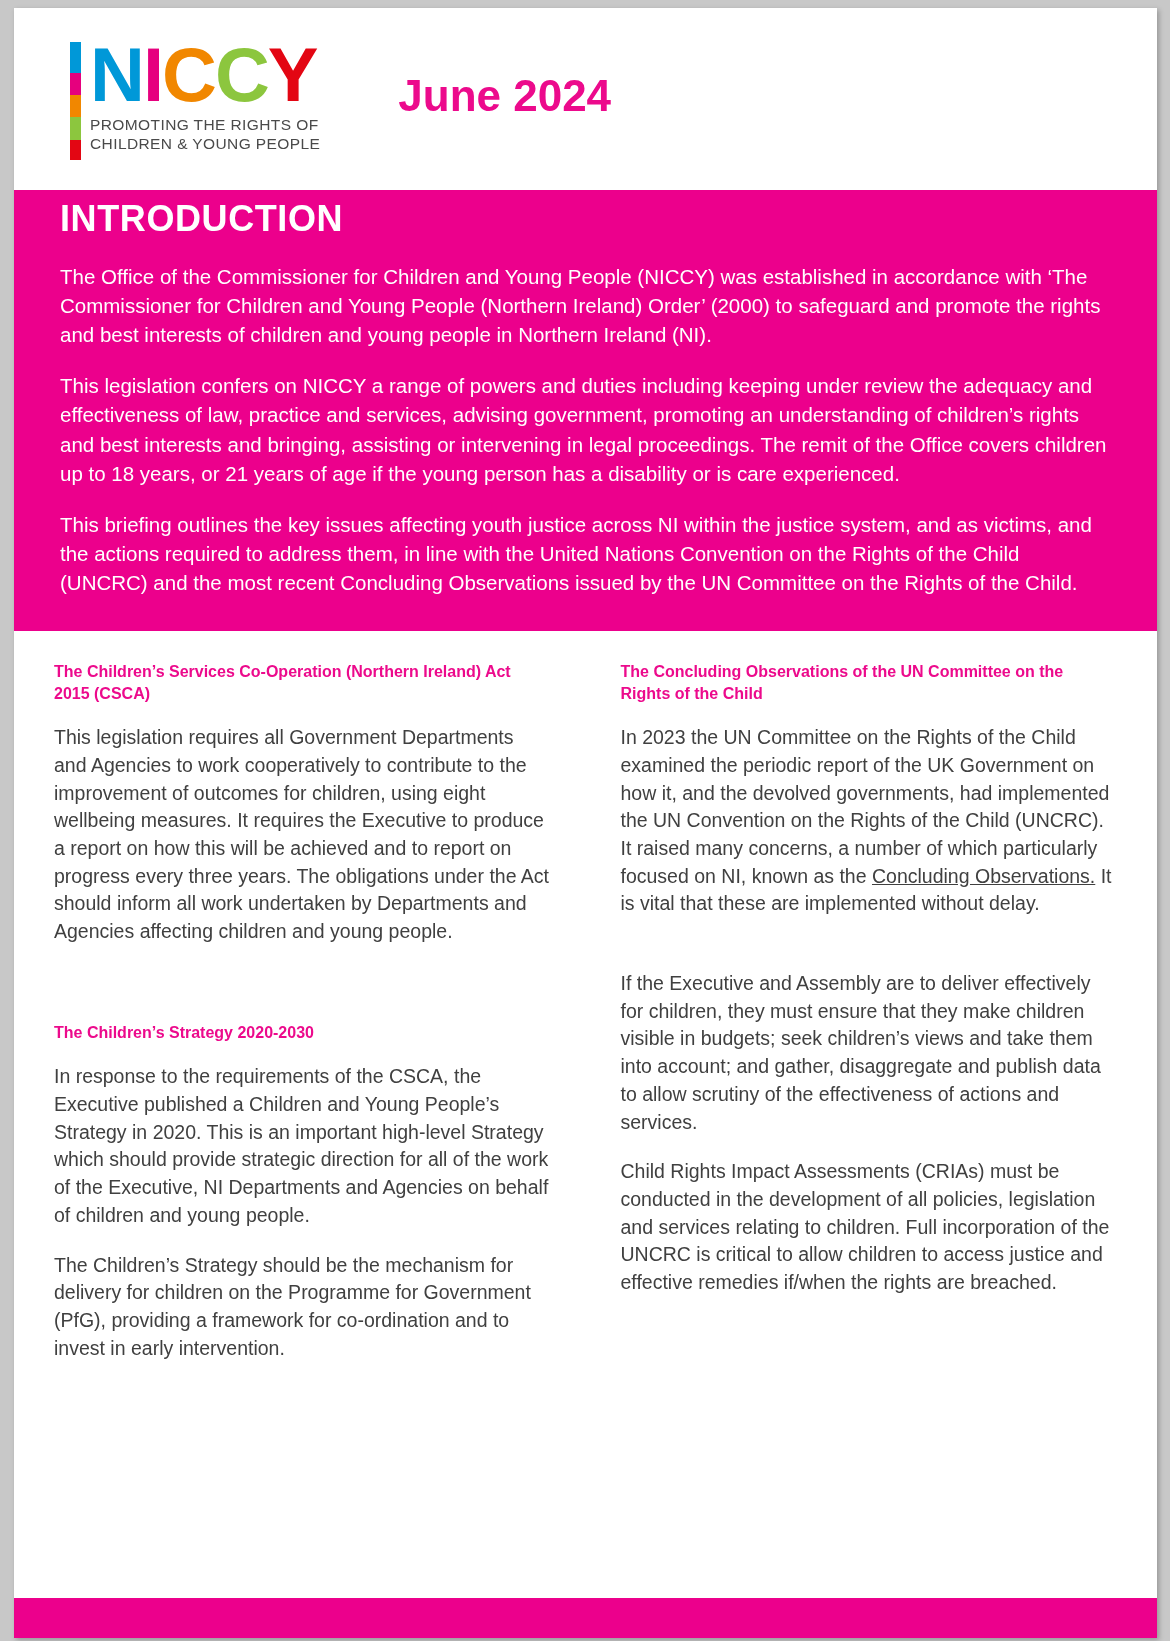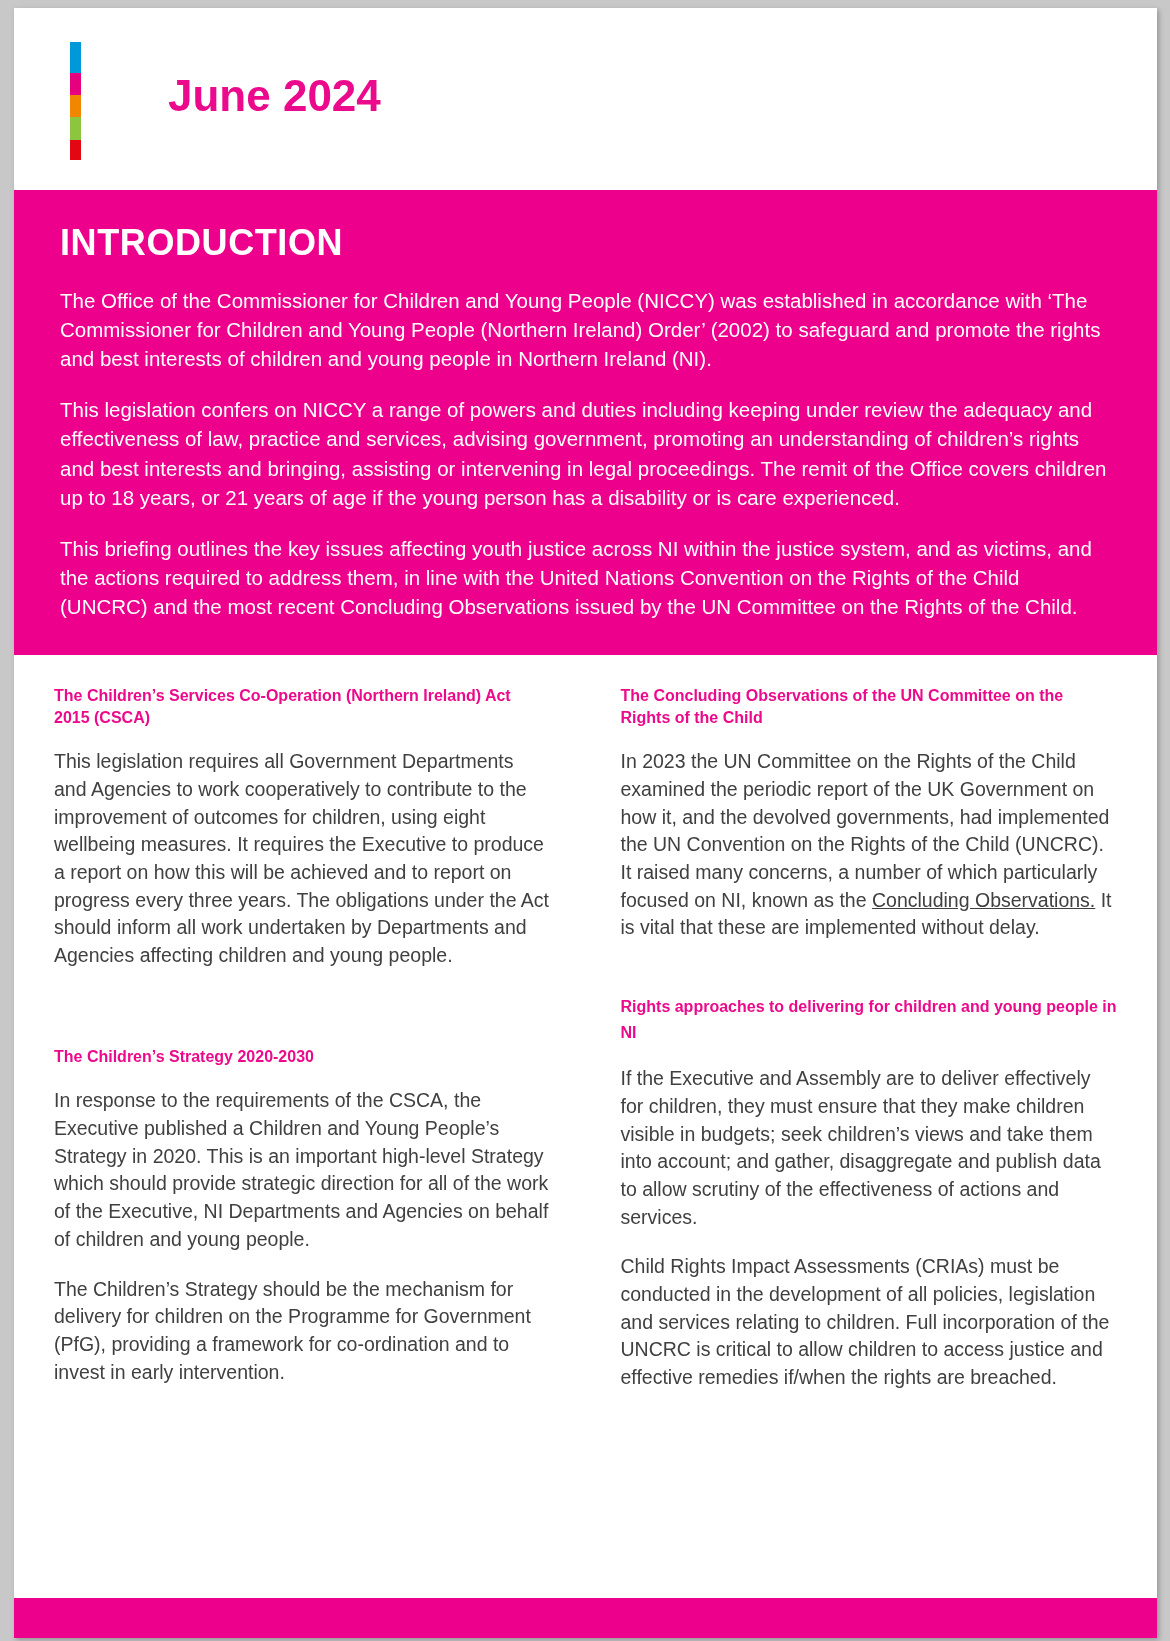--- a/index.html
+++ b/index.html
@@ -96,21 +96,21 @@
     font-size: 44px;
     font-weight: bold;
     margin-top: 26px;
     line-height: 1.1;
   }
 
   
   .intro {
     background: #ec008c;
     color: #ffffff;
-    padding: 32px 46px 34px 46px;
+    padding: 8px 46px 34px 46px;
     box-sizing: border-box;
   }
   .intro-title {
     font-size: 36px;
     font-weight: bold;
     letter-spacing: 0.6px;
     margin: 0 0 22px 0;
   }
   .intro p {
     font-size: 20.5px;
@@ -166,30 +166,35 @@
   <div class="header">
 
     <div class="logo-block">
       <div class="logo-bar">
         <span class="lb1"></span>
         <span class="lb2"></span>
         <span class="lb3"></span>
         <span class="lb4"></span>
         <span class="lb5"></span>
       </div>
+      <div class="logo-right">
+        <div class="logo-word"><span class="ln">N</span><span class="li">I</span><span class="lc1">C</span><span class="lc2">C</span><span class="ly">Y</span></div>
+        <div class="logo-tag">PROMOTING THE RIGHTS OF
+CHILDREN &amp; YOUNG PEOPLE</div>
+      </div>
     </div>
 
     <div class="header-titles">
       <div class="briefing-date">June 2024</div>
     </div>
   </div>
 
   <div class="intro">
     <h1 class="intro-title">INTRODUCTION</h1>
-    <p>The Office of the Commissioner for Children and Young People (NICCY) was established in accordance with ‘The Commissioner for Children and Young People (Northern Ireland) Order’ (2002) to safeguard and promote the rights and best interests of children and young people in Northern Ireland (NI).</p>
+    <p>The Office of the Commissioner for Children and Young People (NICCY) was established in accordance with ‘The Commissioner for Children and Young People (Northern Ireland) Order’ (2000) to safeguard and promote the rights and best interests of children and young people in Northern Ireland (NI).</p>
     <p>This legislation confers on NICCY a range of powers and duties including keeping under review the adequacy and effectiveness of law, practice and services, advising government, promoting an understanding of children’s rights and best interests and bringing, assisting or intervening in legal proceedings. The remit of the Office covers children up to 18 years, or 21 years of age if the young person has a disability or is care experienced.</p>
     <p>This briefing outlines the key issues affecting youth justice across NI within the justice system, and as victims, and the actions required to address them, in line with the United Nations Convention on the Rights of the Child (UNCRC) and the most recent Concluding Observations issued by the UN Committee on the Rights of the Child.</p>
   </div>
 
   <div class="columns">
 
     <div class="col">
       <h2 class="sec-head">The Children’s Services Co-Operation (Northern Ireland) Act 2015 (CSCA)</h2>
       <p class="body-p">This legislation requires all Government Departments and Agencies to work cooperatively to contribute to the improvement of outcomes for children, using eight wellbeing measures. It requires the Executive to produce a report on how this will be achieved and to report on progress every three years. The obligations under the Act should inform all work undertaken by Departments and Agencies affecting children and young people.</p>
 
@@ -199,21 +204,20 @@
       <p class="body-p">In response to the requirements of the CSCA, the Executive published a Children and Young People’s Strategy in 2020. This is an important high-level Strategy which should provide strategic direction for all of the work of the Executive, NI Departments and Agencies on behalf of children and young people.</p>
       <p class="body-p">The Children’s Strategy should be the mechanism for delivery for children on the Programme for Government (PfG), providing a framework for co-ordination and to invest in early intervention.</p>
     </div>
 
     <div class="col col-right">
       <h2 class="sec-head">The Concluding Observations of the UN Committee on the Rights of the Child</h2>
       <p class="body-p"><span>In 2023 the UN Committee on the Rights of the Child examined the periodic report of the UK Government on how it, and the devolved governments, had implemented the UN Convention on the Rights of the Child (UNCRC). It raised many concerns, a number of which particularly focused on NI, known as the </span><span class="link-u">Concluding Observations.</span><span> It is vital that these are implemented without delay.</span></p>
 
       <div class="gap-block-sm"></div>
 
-      <h2 class="sec-head spaced">Rights approaches to delivering for children and young people in NI</h2>
       <p class="body-p">If the Executive and Assembly are to deliver effectively for children, they must ensure that they make children visible in budgets; seek children’s views and take them into account; and gather, disaggregate and publish data to allow scrutiny of the effectiveness of actions and services.</p>
       <p class="body-p">Child Rights Impact Assessments (CRIAs) must be conducted in the development of all policies, legislation and services relating to children. Full incorporation of the UNCRC is critical to allow children to access justice and effective remedies if/when the rights are breached.</p>
     </div>
 
   </div>
 
   <div class="footer-bar"></div>
 </div>
 
 </body></html>

